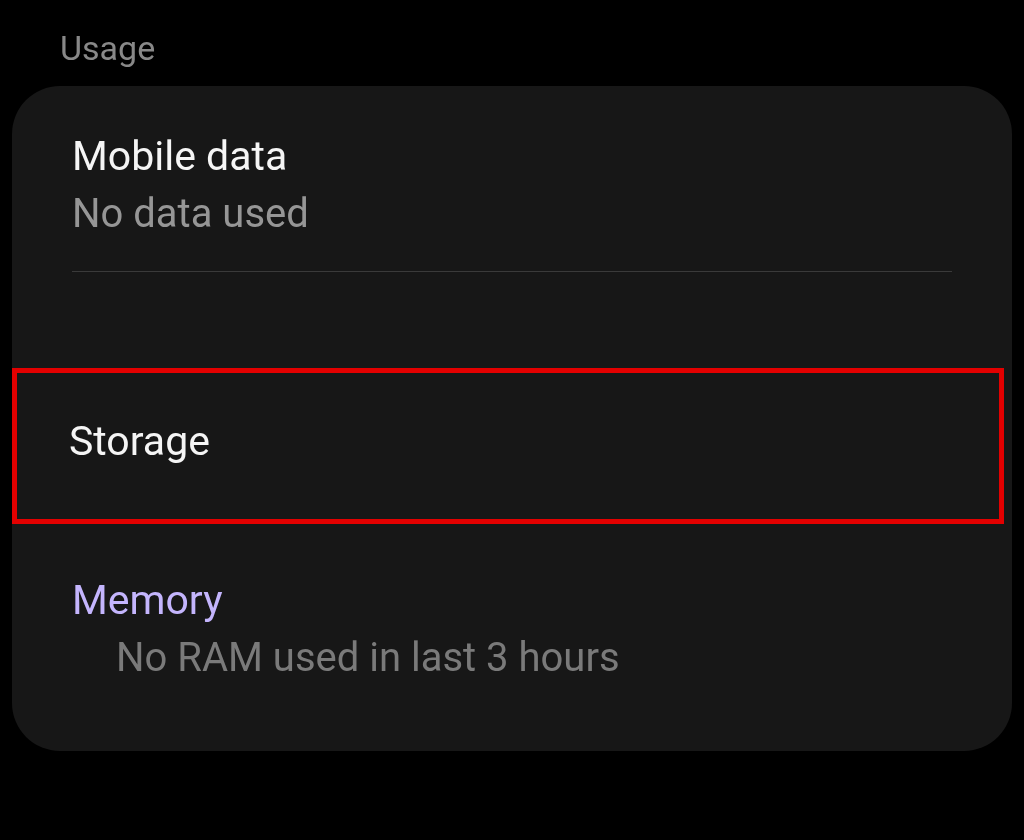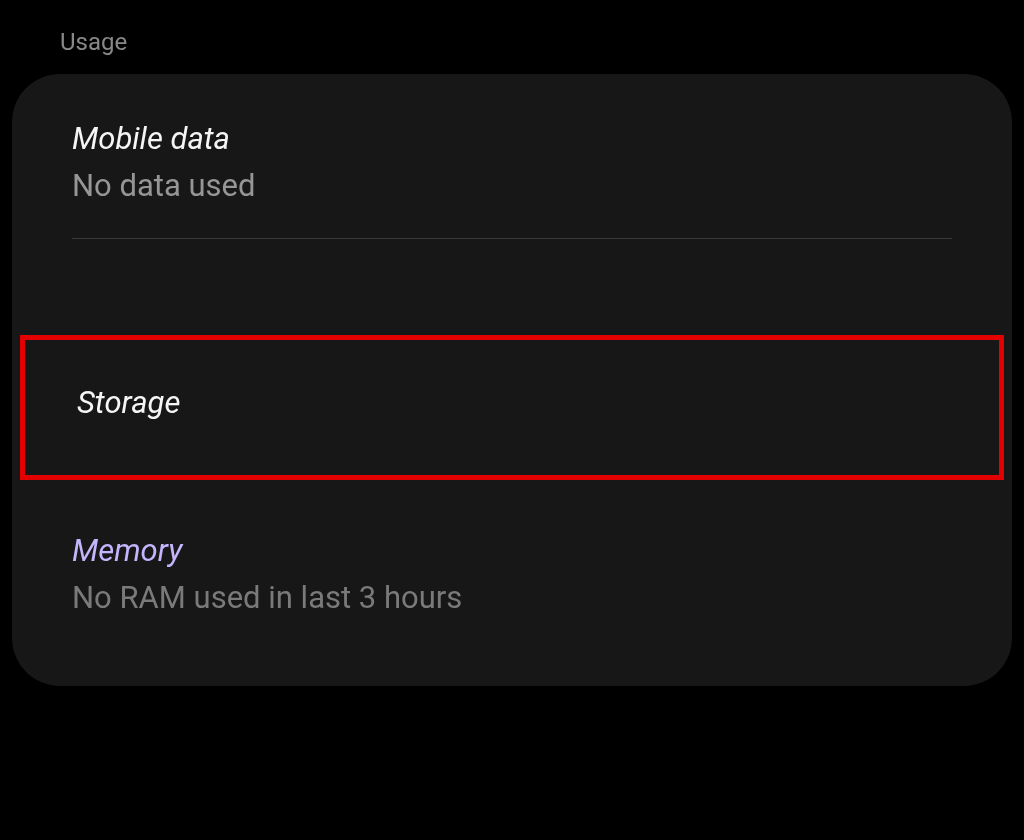--- a/index.html
+++ b/index.html
@@ -9,60 +9,60 @@
     }
     body {
       width: 1024px;
       height: 840px;
       background: #000000;
       font-family: -apple-system, BlinkMacSystemFont, 'Segoe UI', Roboto, sans-serif;
       overflow: hidden;
     }
     .section-header {
       color: #888888;
-      font-size: 24px;
+      font-size: 34px;
       padding: 28px 0 18px 60px;
       font-weight: 400;
     }
     .panel {
       background: #171717;
       border-radius: 48px;
       margin: 0 12px;
       padding: 12px 0 36px 0;
     }
     .list-item {
       padding: 34px 60px;
       cursor: pointer;
     }
     .item-title {
       color: #f5f5f5;
-      font-size: 31px;
+      font-size: 41px;
       font-weight: 400;
       margin-bottom: 10px;
-      font-style: italic;
     }
     .item-subtitle {
       color: #969696;
-      font-size: 31px;
+      font-size: 40px;
       font-weight: 400;
     }
     .item-subtitle.dimmed {
       color: #7a7a7a;
+      margin-left: 44px;
     }
     .item-title.dimmed {
       color: #c4b5fd;
     }
     .divider {
       height: 1px;
       background: #3a3a3a;
       margin: 0 60px;
     }
     .highlight-box {
       border: 5px solid #e30000;
-      margin: 28px 8px 18px 8px;
+      margin: 28px 8px 18px 0;
     }
     .highlight-box .list-item {
       padding: 44px 52px;
     }
   </style>
 </head>
 <body>
 
 <div class="section-header">Usage</div>
 

